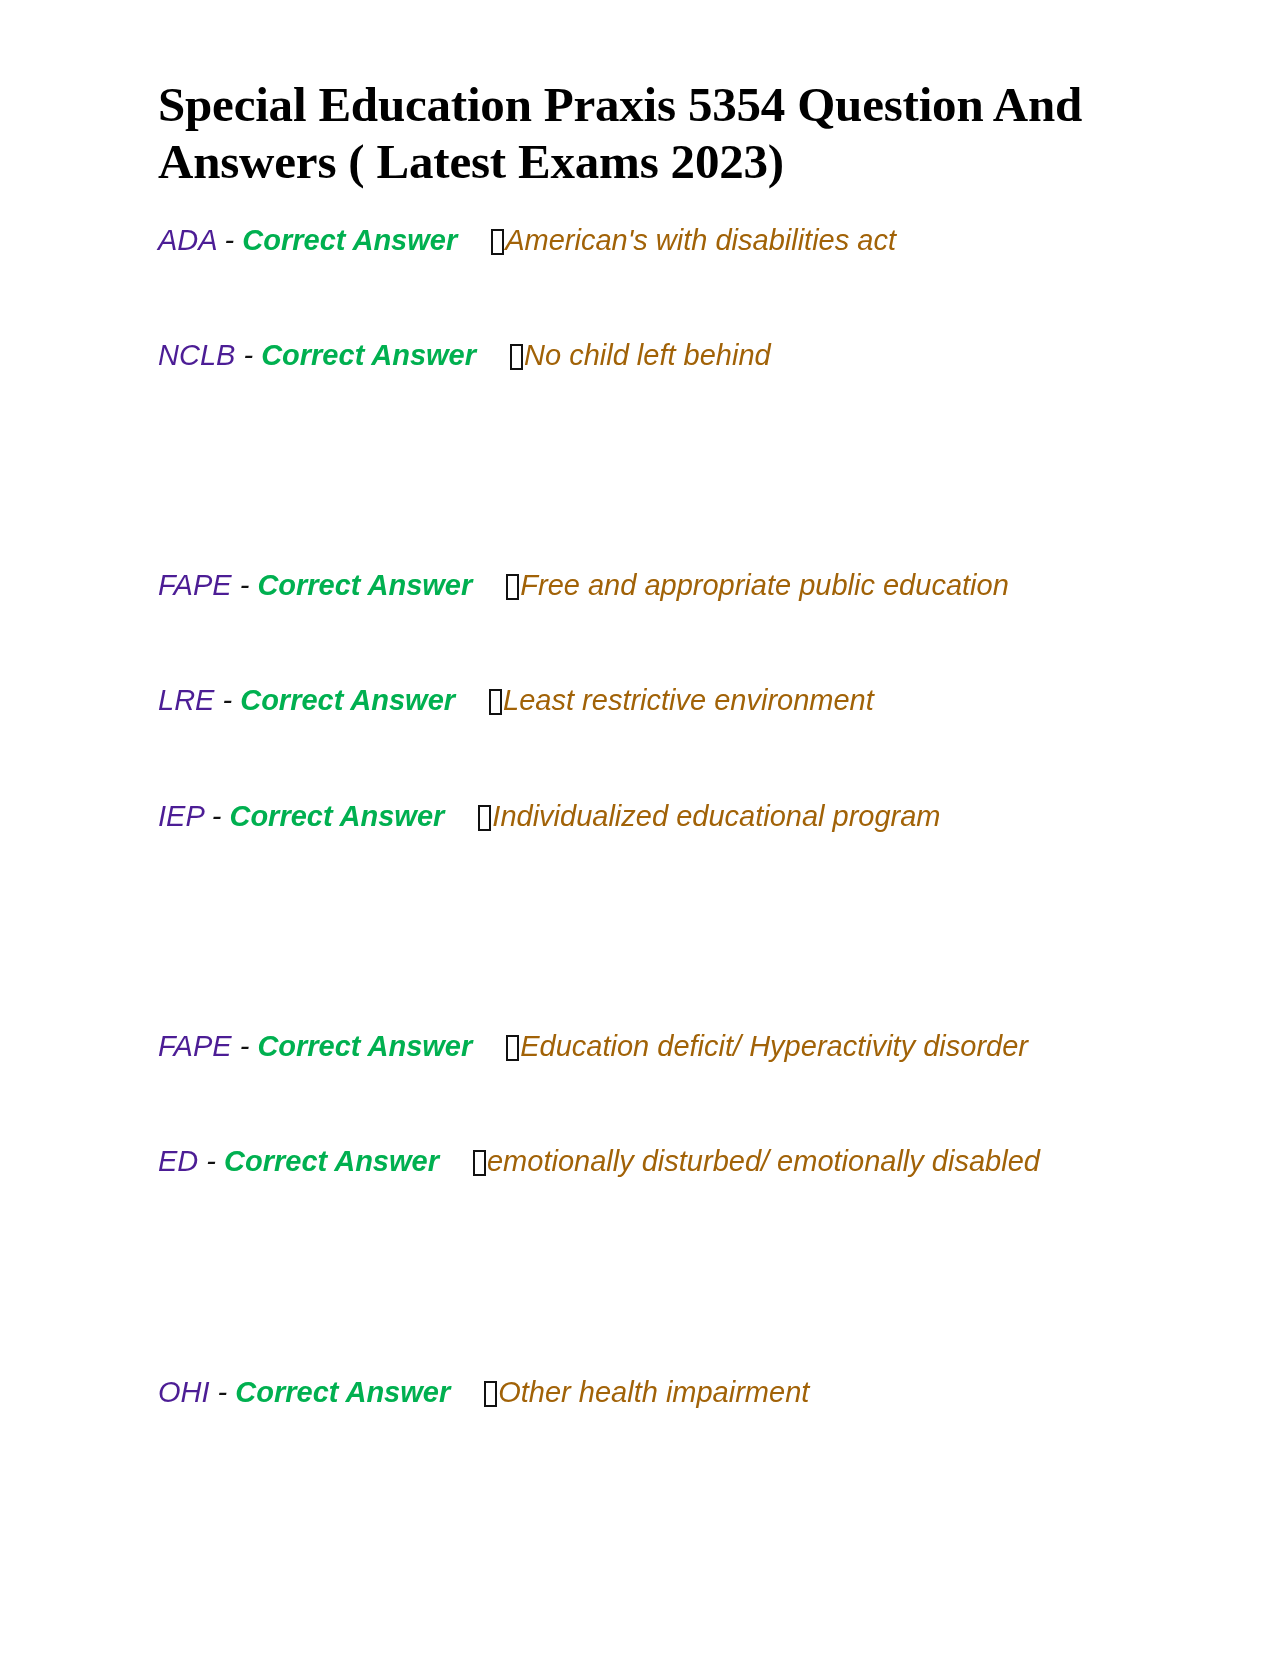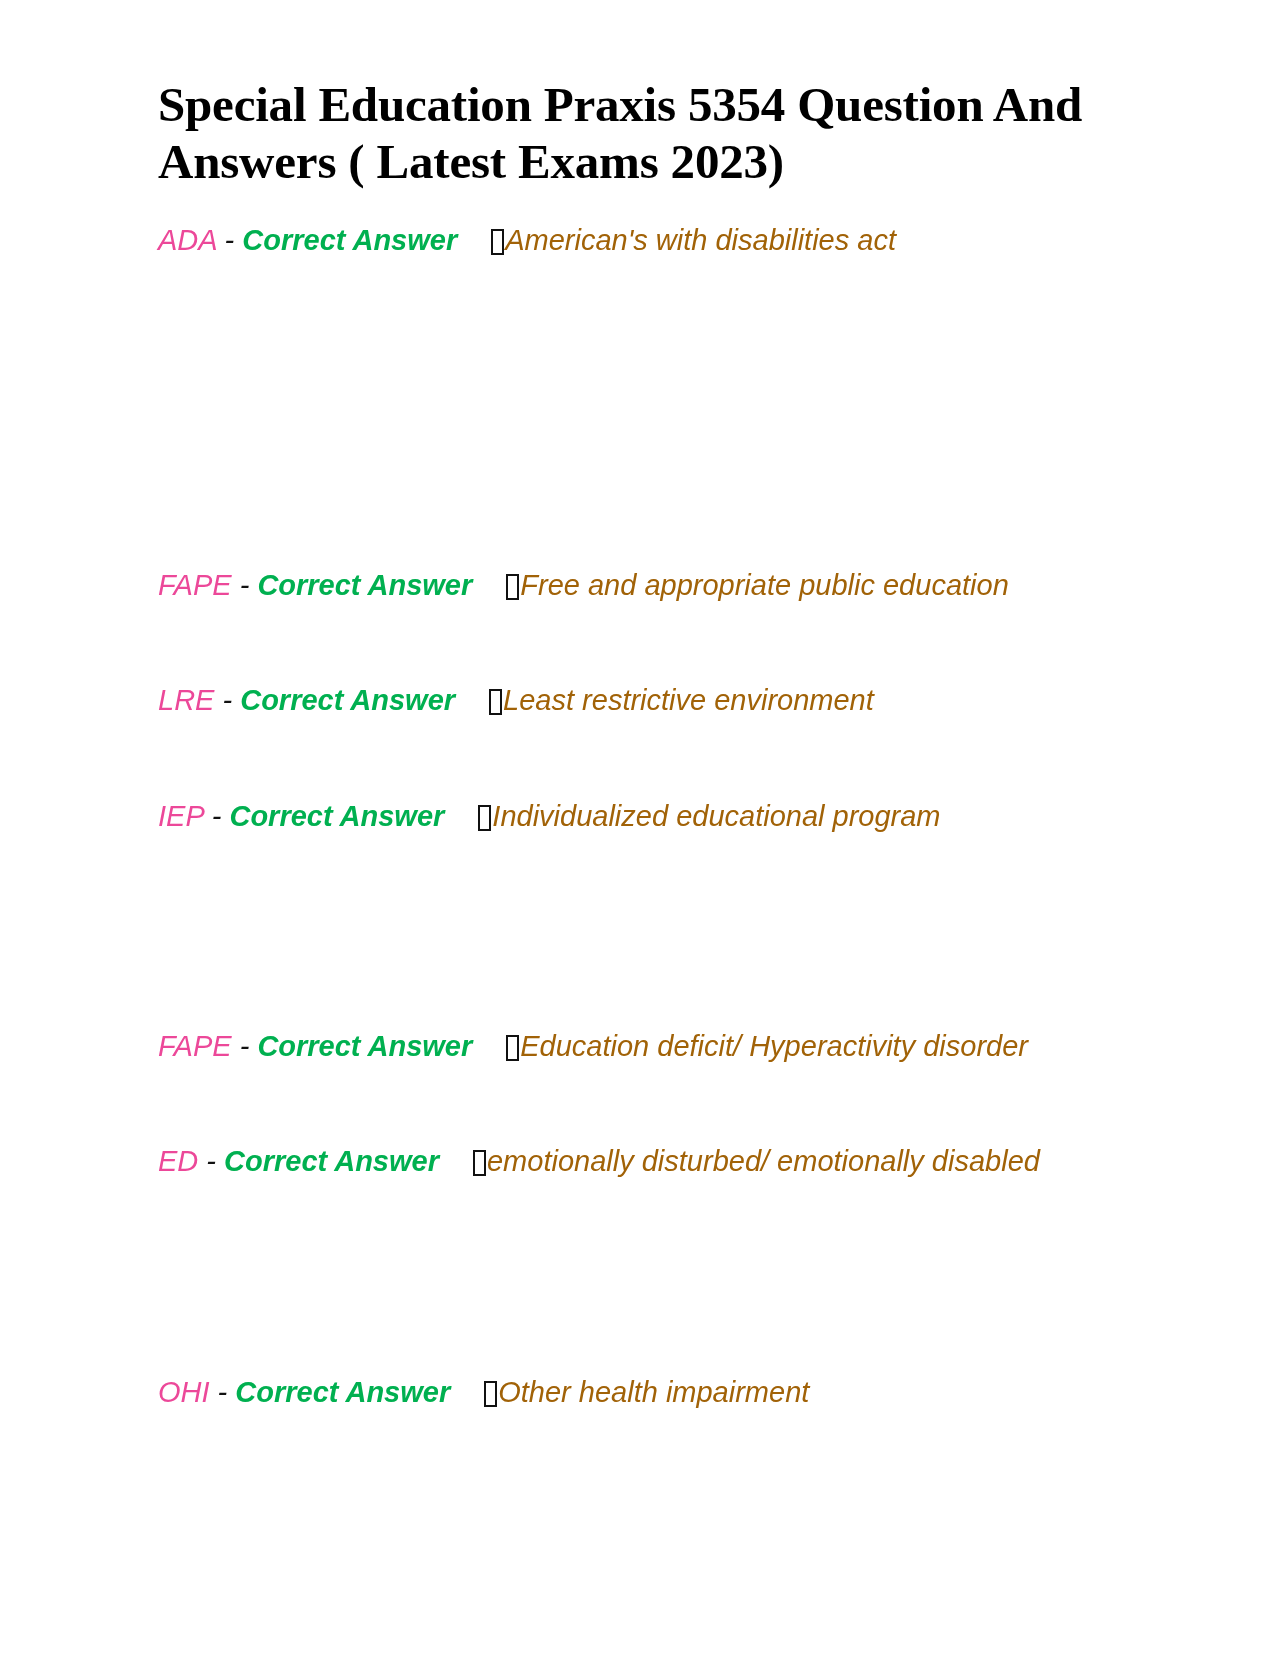--- a/index.html
+++ b/index.html
@@ -39,21 +39,21 @@
       position: absolute;
       left: 150px;
       height: 40px;
       white-space: nowrap;
       font-family: "Liberation Sans", "DejaVu Sans", sans-serif;
       font-style: italic;
       font-size: 29px;
       line-height: 40px;
       color: #111111;
     }
-    .term { color: #ec4899; }
+    .term { color: #4c1d95; }
     .sep { color: #111111; }
     .label {
       color: #00b050;
       font-weight: bold;
     }
     .box {
       display: inline-block;
       width: 13px;
       height: 26px;
       border: 2px solid #111111;
@@ -68,20 +68,23 @@
 </head>
 <body>
 
 <div class="page">
   <h1 class="title">Special Education Praxis 5354 Question And Answers ( Latest Exams 2023)</h1>
 
   <div class="entry" style="top:220px">
     <span class="term">ADA</span><span class="sep"> - </span><span class="label" style="color: rgb(0, 176, 80);">Correct Answer</span><span class="box"></span><span class="answer">American's with disabilities act</span>
   </div>
 
+  <div class="entry" style="top:335px">
+    <span class="term">NCLB</span><span class="sep"> - </span><span class="label" style="color: rgb(0, 176, 80);">Correct Answer</span><span class="box"></span><span class="answer">No child left behind</span>
+  </div>
 
 
   <div class="entry" style="top:565px">
     <span class="term">FAPE</span><span class="sep"> - </span><span class="label" style="color: rgb(0, 176, 80);">Correct Answer</span><span class="box"></span><span class="answer">Free and appropriate public education</span>
   </div>
 
   <div class="entry" style="top:680px">
     <span class="term">LRE</span><span class="sep"> - </span><span class="label" style="color: rgb(0, 176, 80);">Correct Answer</span><span class="box"></span><span class="answer">Least restrictive environment</span>
   </div>
 

